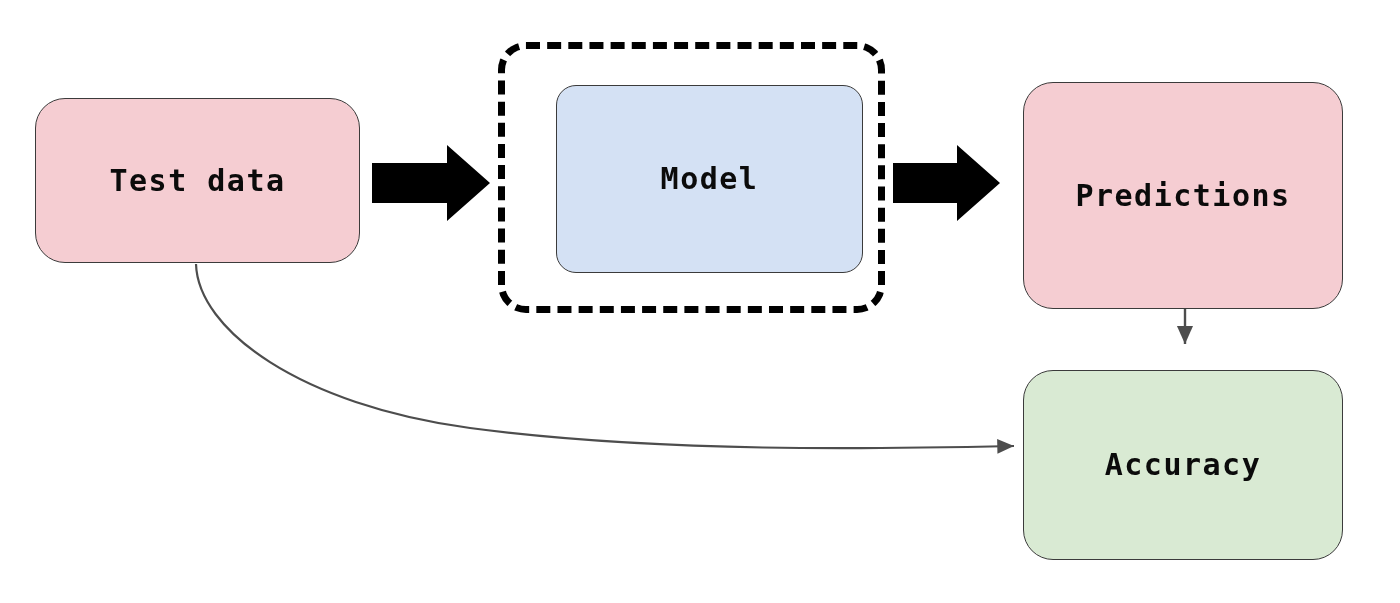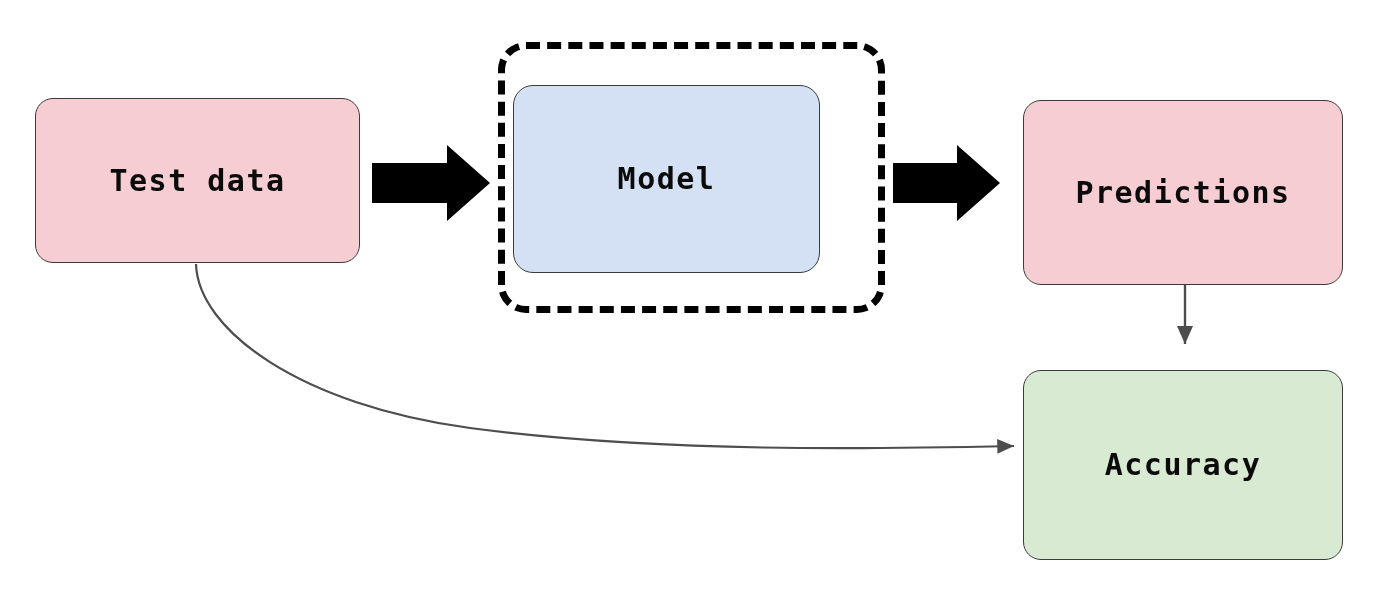--- a/index.html
+++ b/index.html
@@ -14,21 +14,21 @@
     position: relative;
     width: 1400px;
     height: 603px;
     background: #ffffff;
     overflow: hidden;
   }
   .node {
     position: absolute;
     box-sizing: border-box;
     border: 1.6px solid #3b3b3b;
-    border-radius: 18px;
+    border-radius: 30px;
     display: flex;
     align-items: center;
     justify-content: center;
     text-align: center;
   }
   .node-label {
     font-family: "DejaVu Sans Mono", monospace;
     font-weight: bold;
     font-size: 30px;
     letter-spacing: 1.5px;
@@ -36,31 +36,31 @@
     white-space: nowrap;
     line-height: 1;
   }
   #node-test-data {
     left: 35px;
     top: 98px;
     width: 325px;
     height: 165px;
   }
   #node-model {
-    left: 513px;
+    left: 556px;
     top: 85px;
     width: 307px;
     height: 188px;
     border-radius: 20px;
   }
   #node-predictions {
     left: 1023px;
-    top: 100px;
+    top: 82px;
     width: 320px;
-    height: 185px;
+    height: 227px;
     text-align: right;
   }
   #node-accuracy {
     left: 1023px;
     top: 370px;
     width: 320px;
     height: 190px;
   }
   #dashed-container {
     position: absolute;

